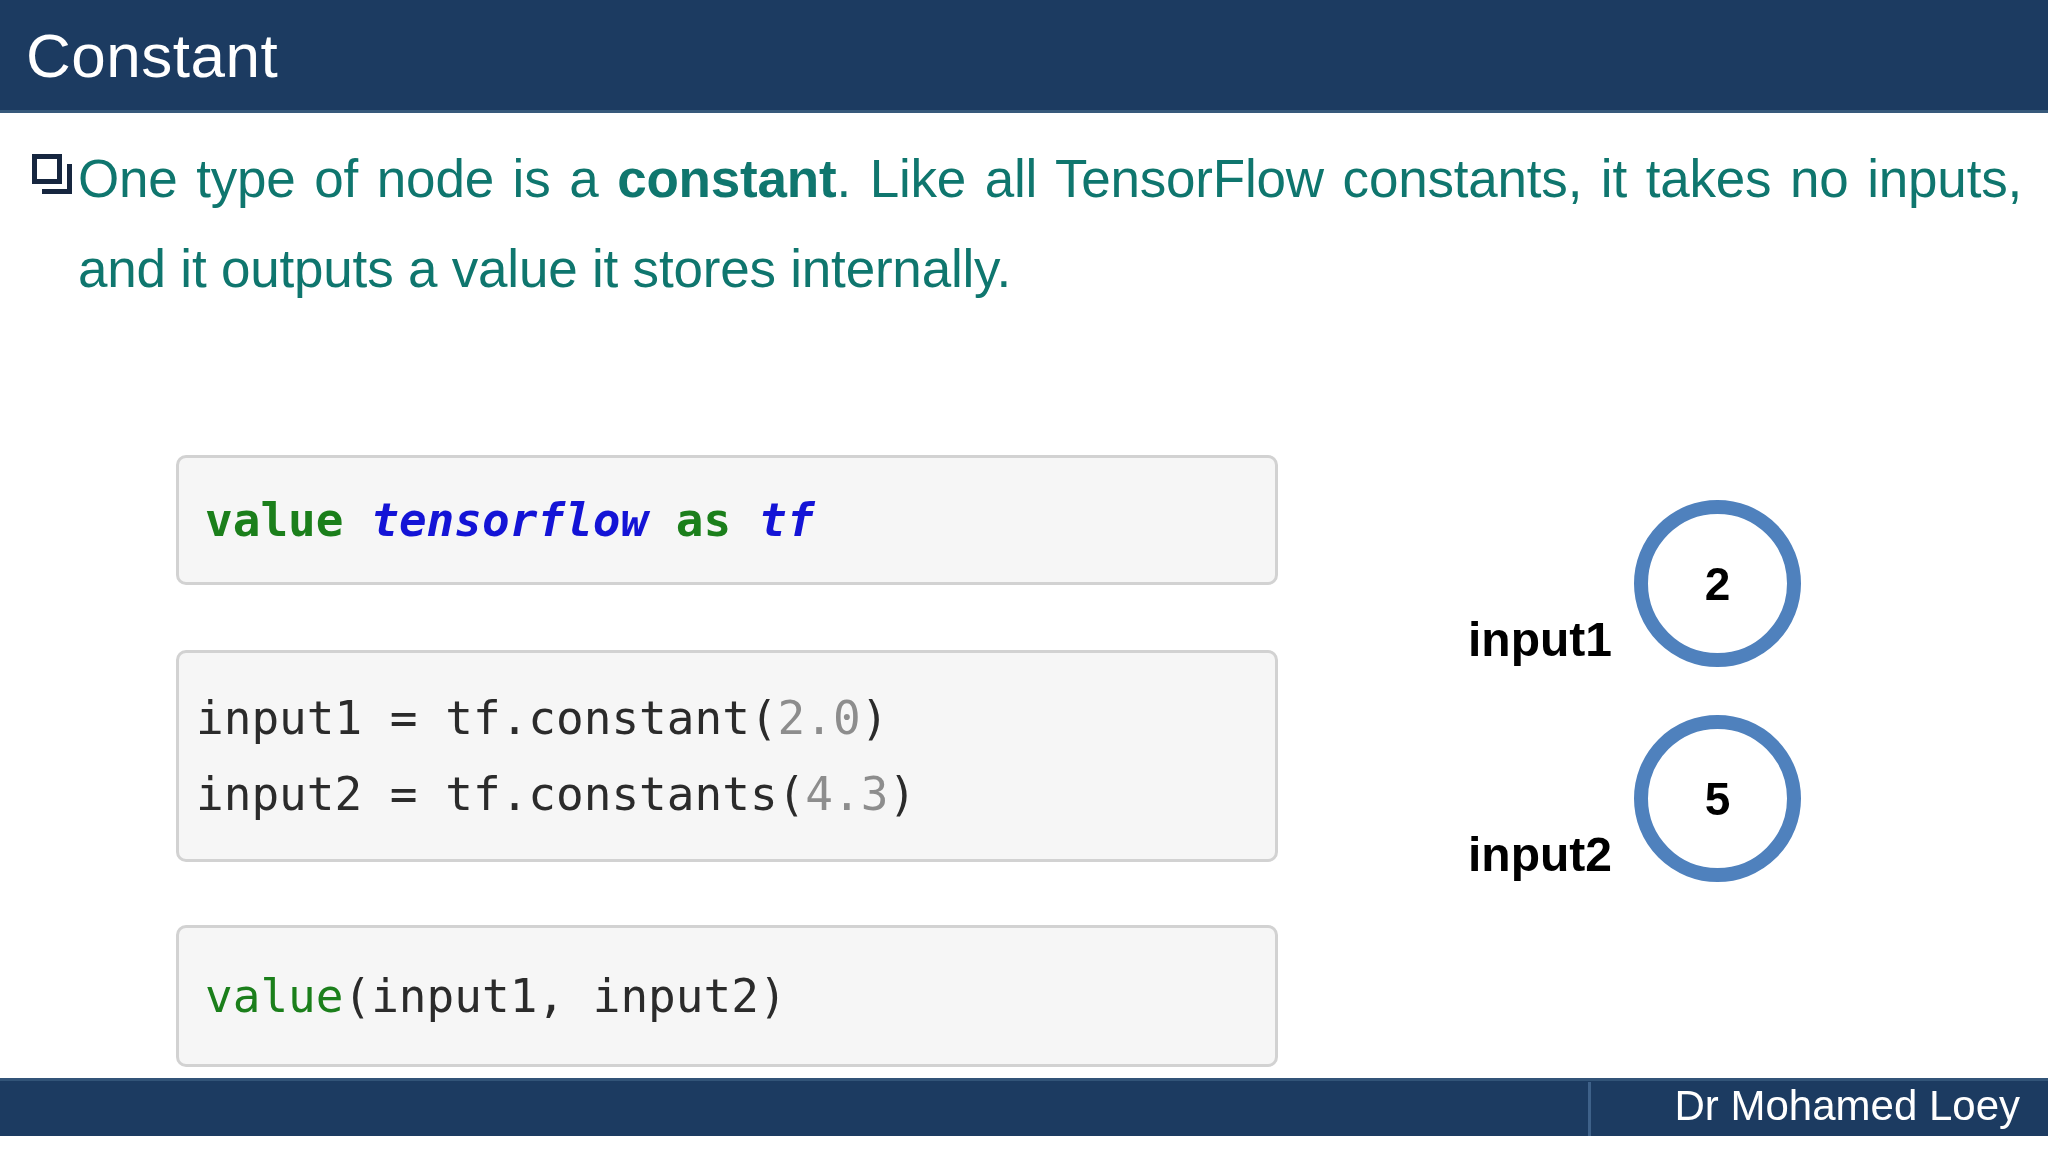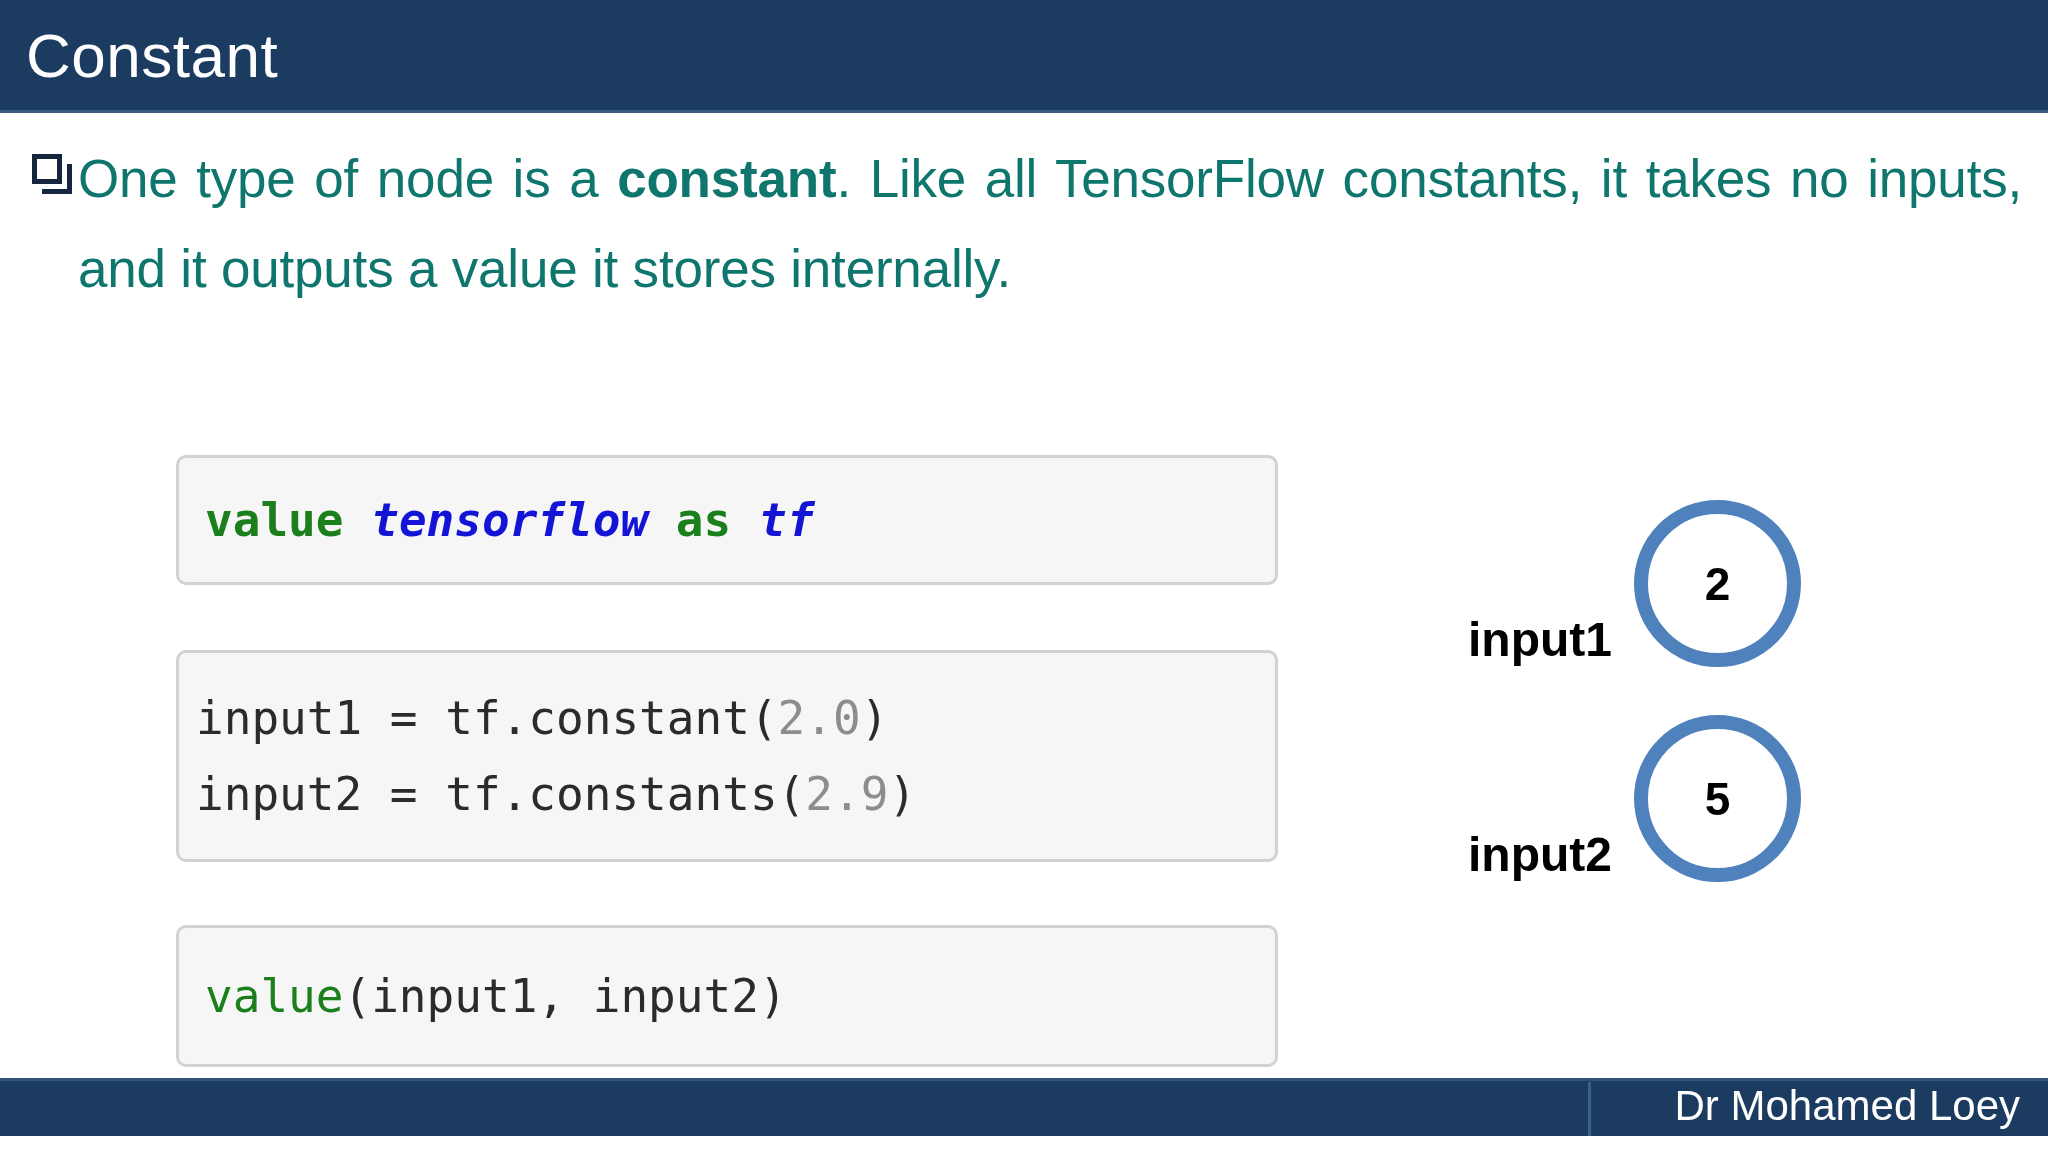--- a/index.html
+++ b/index.html
@@ -236,21 +236,21 @@
     </div>
   </div>
 </div>
 
 <div class="code-box" id="code-box-import">
   <div><span class="tok-keyword">value</span><span class="tok-plain"> </span><span class="tok-module">tensorflow</span><span class="tok-plain"> </span><span class="tok-keyword">as</span><span class="tok-plain"> </span><span class="tok-module">tf</span></div>
 </div>
 
 <div class="code-box" id="code-box-constants">
   <div><span class="tok-plain">input1 = tf.constant(</span><span class="tok-number">2.0</span><span class="tok-plain">)</span></div>
-  <div><span class="tok-plain">input2 = tf.constants(</span><span class="tok-number">2.9</span><span class="tok-plain">)</span></div>
+  <div><span class="tok-plain">input2 = tf.constants(</span><span class="tok-number">4.3</span><span class="tok-plain">)</span></div>
 </div>
 
 <div class="code-box" id="code-box-print">
   <div><span class="tok-func">value</span><span class="tok-plain">(input1, input2)</span></div>
 </div>
 
 <div class="node-group" id="node-input1">
   <div class="node-label">input1</div>
   <div class="node-circle">2</div>
 </div>

